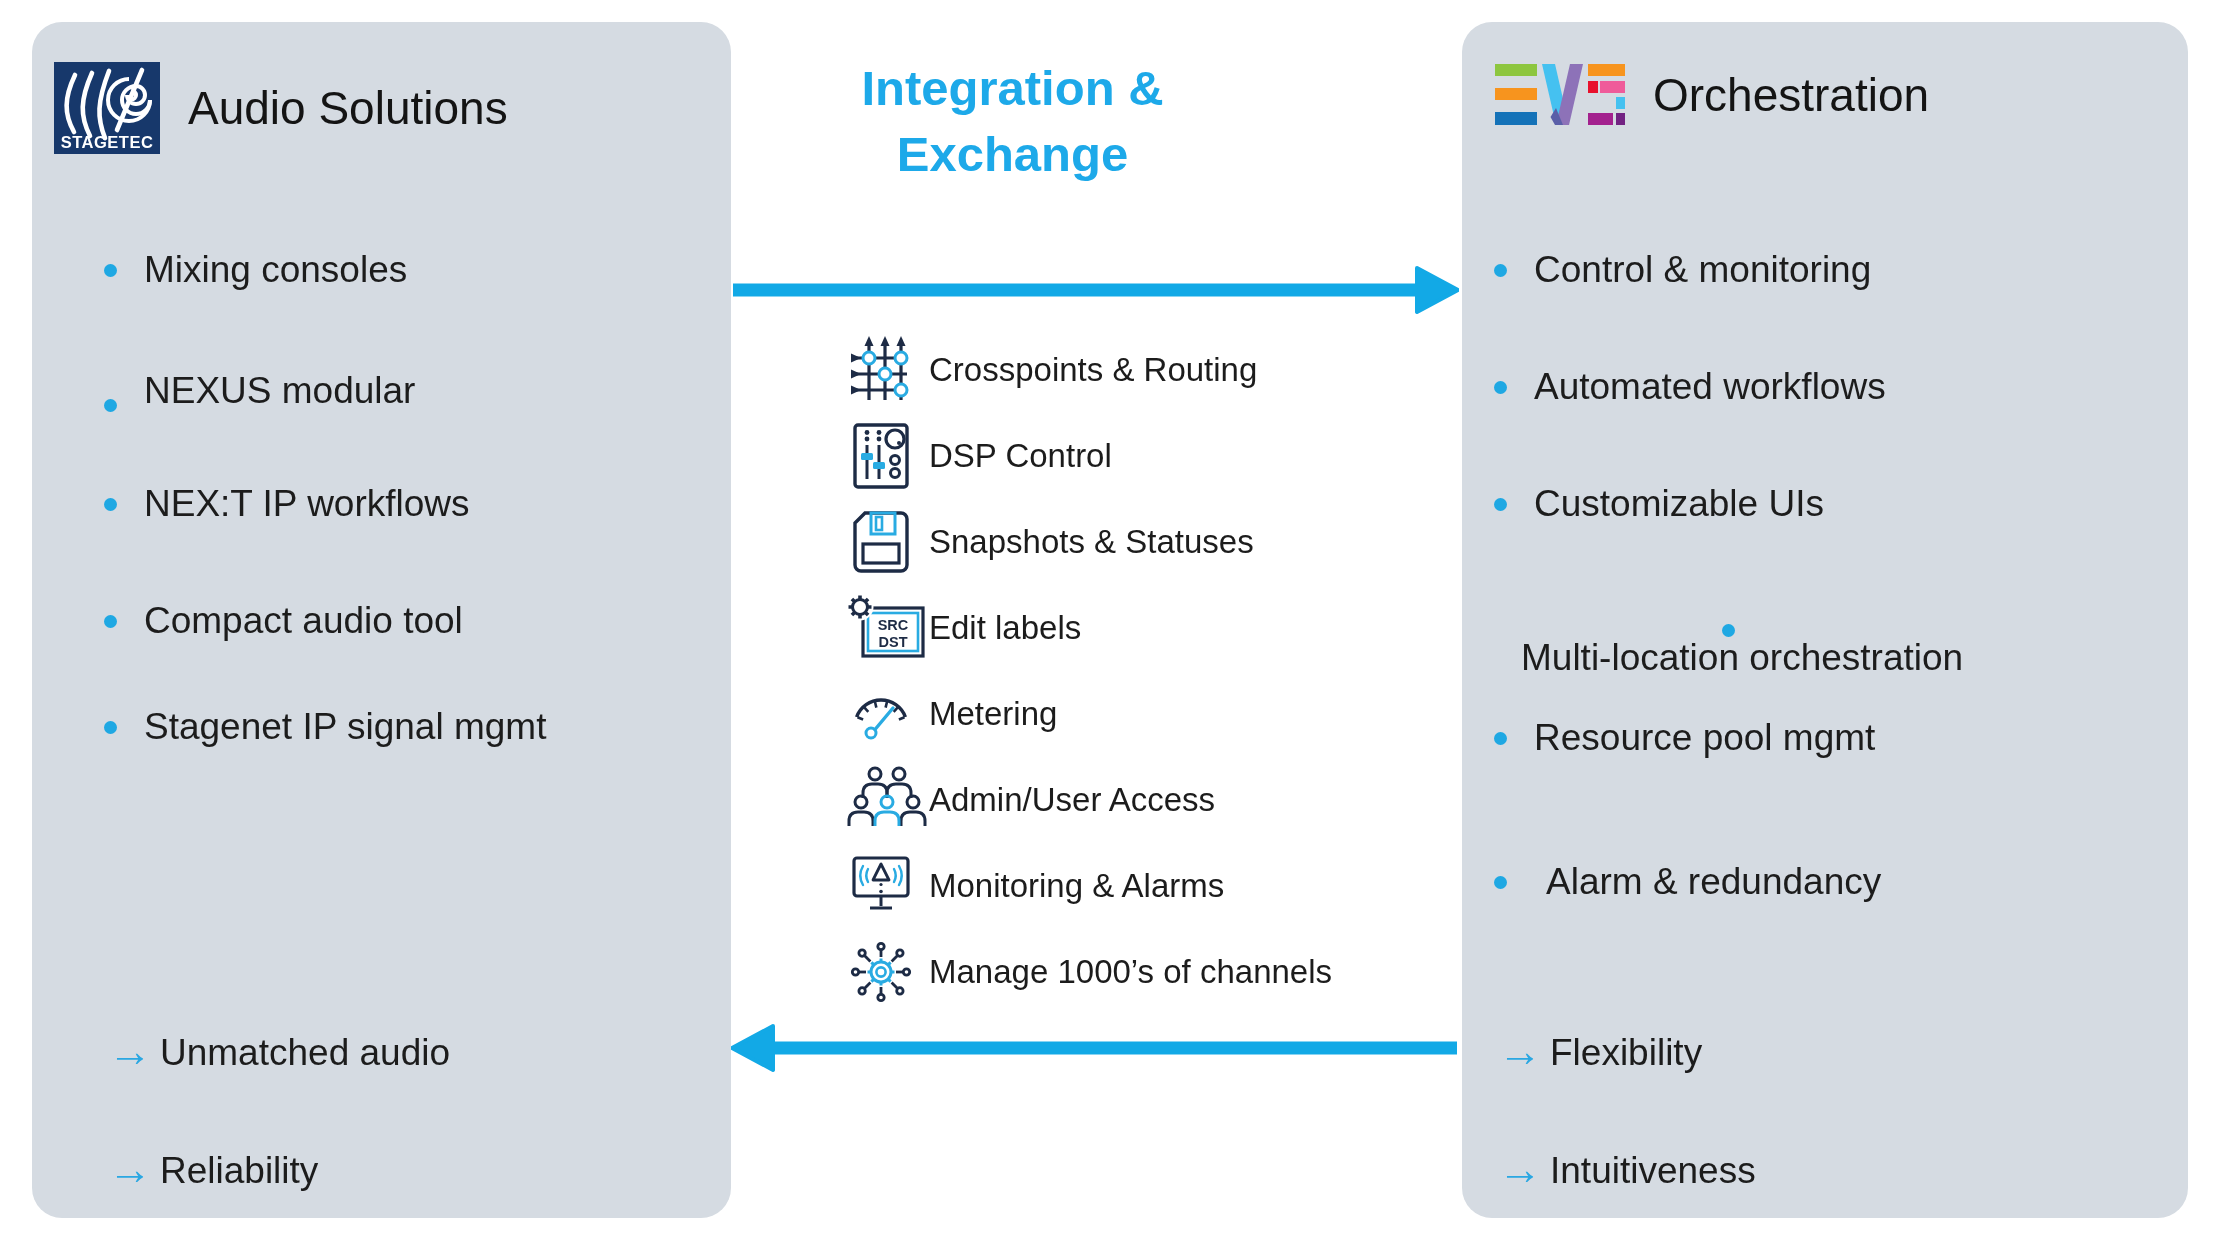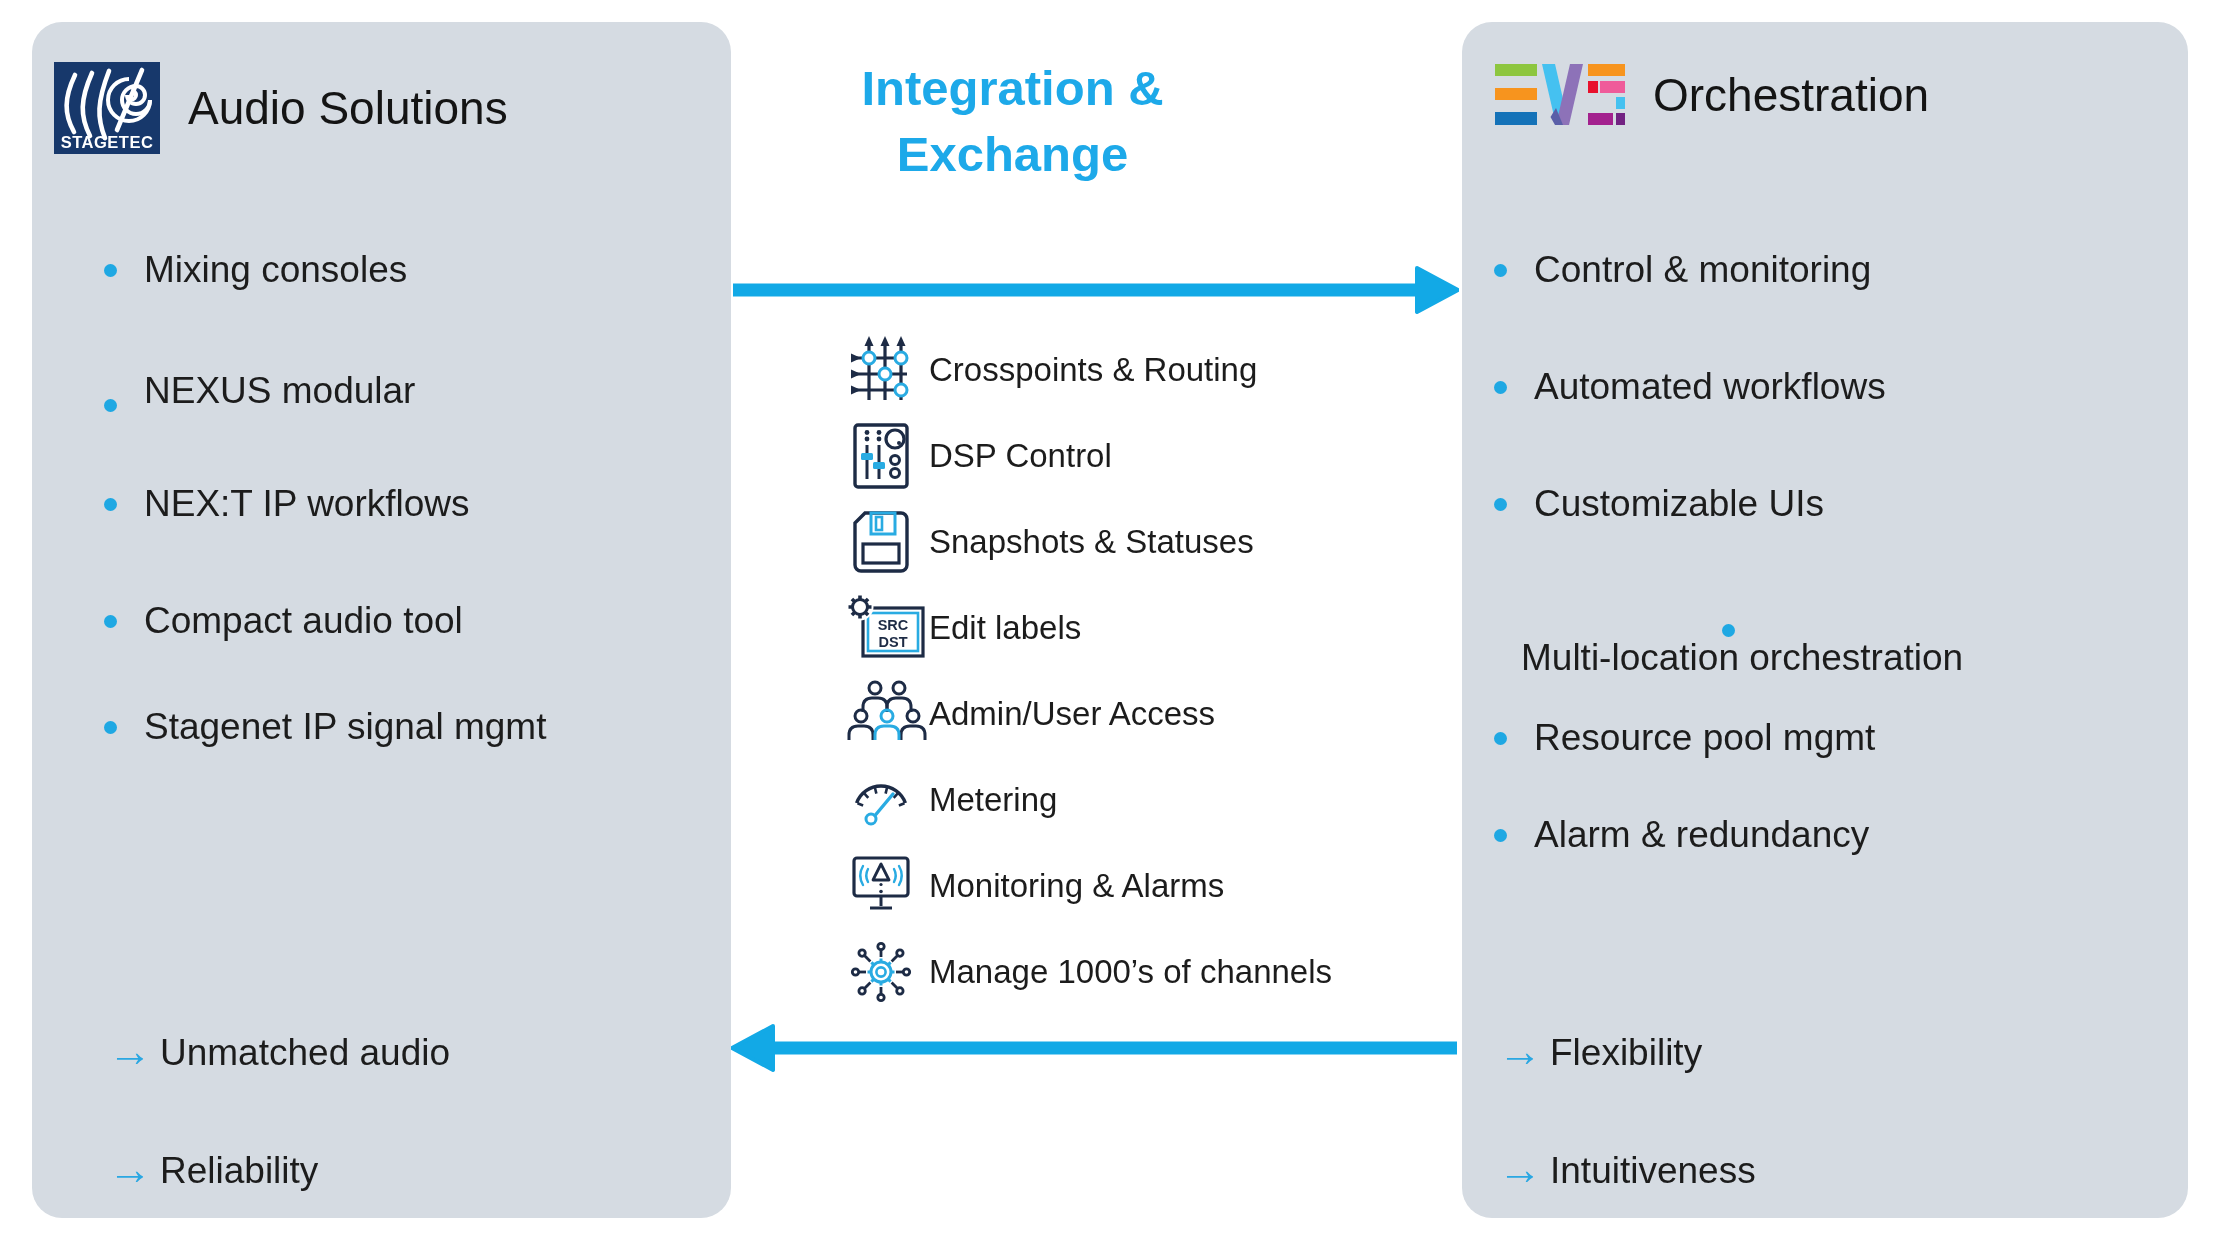--- a/index.html
+++ b/index.html
@@ -181,57 +181,57 @@
             <path d="M15,3.5 V8 M15,22 V26.5 M3.5,15 H8 M22,15 H26.5"></path>
             <path d="M6.9,6.9 L10.1,10.1 M19.9,19.9 L23.1,23.1 M6.9,23.1 L10.1,19.9 M19.9,10.1 L23.1,6.9"></path>
           </g>
         </svg>
       </span>
       <span class="mid-label">Edit labels</span>
     </div>
 
     <div class="mid-row">
       <span class="mid-icon">
+        <svg width="72" height="72" viewBox="0 0 72 72" fill="none">
+          <path d="M11.6,39 A26,26 0 0 1 60.4,39" stroke="#1d2b45" stroke-width="3.4"></path>
+          <g stroke="#1d2b45" stroke-width="2.6">
+            <path d="M18.1,41.5 L12.5,39.3"></path>
+            <path d="M23.3,33.9 L18.6,28.7"></path>
+            <path d="M31.4,29.6 L29.7,22.8"></path>
+            <path d="M40.6,29.6 L42.3,22.8"></path>
+            <path d="M48.7,33.9 L53.4,28.7"></path>
+            <path d="M53.9,41.5 L59.5,39.3"></path>
+          </g>
+          <circle cx="26" cy="55" r="5" stroke="#29abe2" stroke-width="3"></circle>
+          <path d="M30,51.5 L48,30" stroke="#29abe2" stroke-width="3.4" stroke-linecap="round"></path>
+        </svg>
+      </span>
+      <span class="mid-label">Metering</span>
+    </div>
+
+    <div class="mid-row">
+      <span class="mid-icon">
         <svg width="84" height="72" viewBox="0 0 84 72" fill="none">
           <g stroke="#1d2b45" stroke-width="3">
             <circle cx="30" cy="10" r="6"></circle>
             <path d="M18,34 v-5 q0,-9 9,-9 h6 q9,0 9,9 v5"></path>
             <circle cx="54" cy="10" r="6"></circle>
             <path d="M42,34 v-5 q0,-9 9,-9 h6 q9,0 9,9 v5"></path>
             <circle cx="16" cy="38" r="6"></circle>
             <path d="M4,62 v-5 q0,-9 9,-9 h6 q9,0 9,9 v5"></path>
             <circle cx="68" cy="38" r="6"></circle>
             <path d="M56,62 v-5 q0,-9 9,-9 h6 q9,0 9,9 v5"></path>
           </g>
           <g stroke="#29abe2" stroke-width="3">
             <circle cx="42" cy="38" r="6"></circle>
             <path d="M30,62 v-5 q0,-9 9,-9 h6 q9,0 9,9 v5"></path>
           </g>
         </svg>
       </span>
       <span class="mid-label">Admin/User Access</span>
-    </div>
-
-    <div class="mid-row">
-      <span class="mid-icon">
-        <svg width="72" height="72" viewBox="0 0 72 72" fill="none">
-          <path d="M11.6,39 A26,26 0 0 1 60.4,39" stroke="#1d2b45" stroke-width="3.4"></path>
-          <g stroke="#1d2b45" stroke-width="2.6">
-            <path d="M18.1,41.5 L12.5,39.3"></path>
-            <path d="M23.3,33.9 L18.6,28.7"></path>
-            <path d="M31.4,29.6 L29.7,22.8"></path>
-            <path d="M40.6,29.6 L42.3,22.8"></path>
-            <path d="M48.7,33.9 L53.4,28.7"></path>
-            <path d="M53.9,41.5 L59.5,39.3"></path>
-          </g>
-          <circle cx="26" cy="55" r="5" stroke="#29abe2" stroke-width="3"></circle>
-          <path d="M30,51.5 L48,30" stroke="#29abe2" stroke-width="3.4" stroke-linecap="round"></path>
-        </svg>
-      </span>
-      <span class="mid-label">Metering</span>
     </div>
 
     <div class="mid-row">
       <span class="mid-icon">
         <svg width="72" height="72" viewBox="0 0 72 72" fill="none">
           <rect x="9" y="8" width="54" height="38" rx="3" stroke="#1d2b45" stroke-width="3.2"></rect>
           <circle cx="36" cy="41.5" r="1.8" fill="#1d2b45"></circle>
           <path d="M36,46 V56" stroke="#1d2b45" stroke-width="3"></path>
           <path d="M25,58 H47" stroke="#1d2b45" stroke-width="3"></path>
           <path d="M36,14 L28,30 H44 Z" stroke="#1d2b45" stroke-width="2.8" stroke-linejoin="round"></path>
@@ -322,21 +322,21 @@
       <span class="bullet-label">Customizable UIs</span>
     </div>
     <div class="bullet-row" style="left:32px;top:602px;flex-direction:column;">
       <span class="bullet-dot"></span>
       <span class="bullet-label">Multi-location orchestration</span>
     </div>
     <div class="bullet-row" style="left:32px;top:691px;">
       <span class="bullet-dot"></span>
       <span class="bullet-label">Resource pool mgmt</span>
     </div>
-    <div class="bullet-row" style="left:32px;top:788px;">
+    <div class="bullet-row" style="left:32px;top:835px;gap:12px;">
       <span class="bullet-dot"></span>
       <span class="bullet-label">Alarm &amp; redundancy</span>
     </div>
 
     <div class="takeaway-row" style="left:36px;top:1005px;">
       <span class="takeaway-arrow">→</span>
       <span class="takeaway-label">Flexibility</span>
     </div>
     <div class="takeaway-row" style="left:36px;top:1123px;">
       <span class="takeaway-arrow">→</span>

